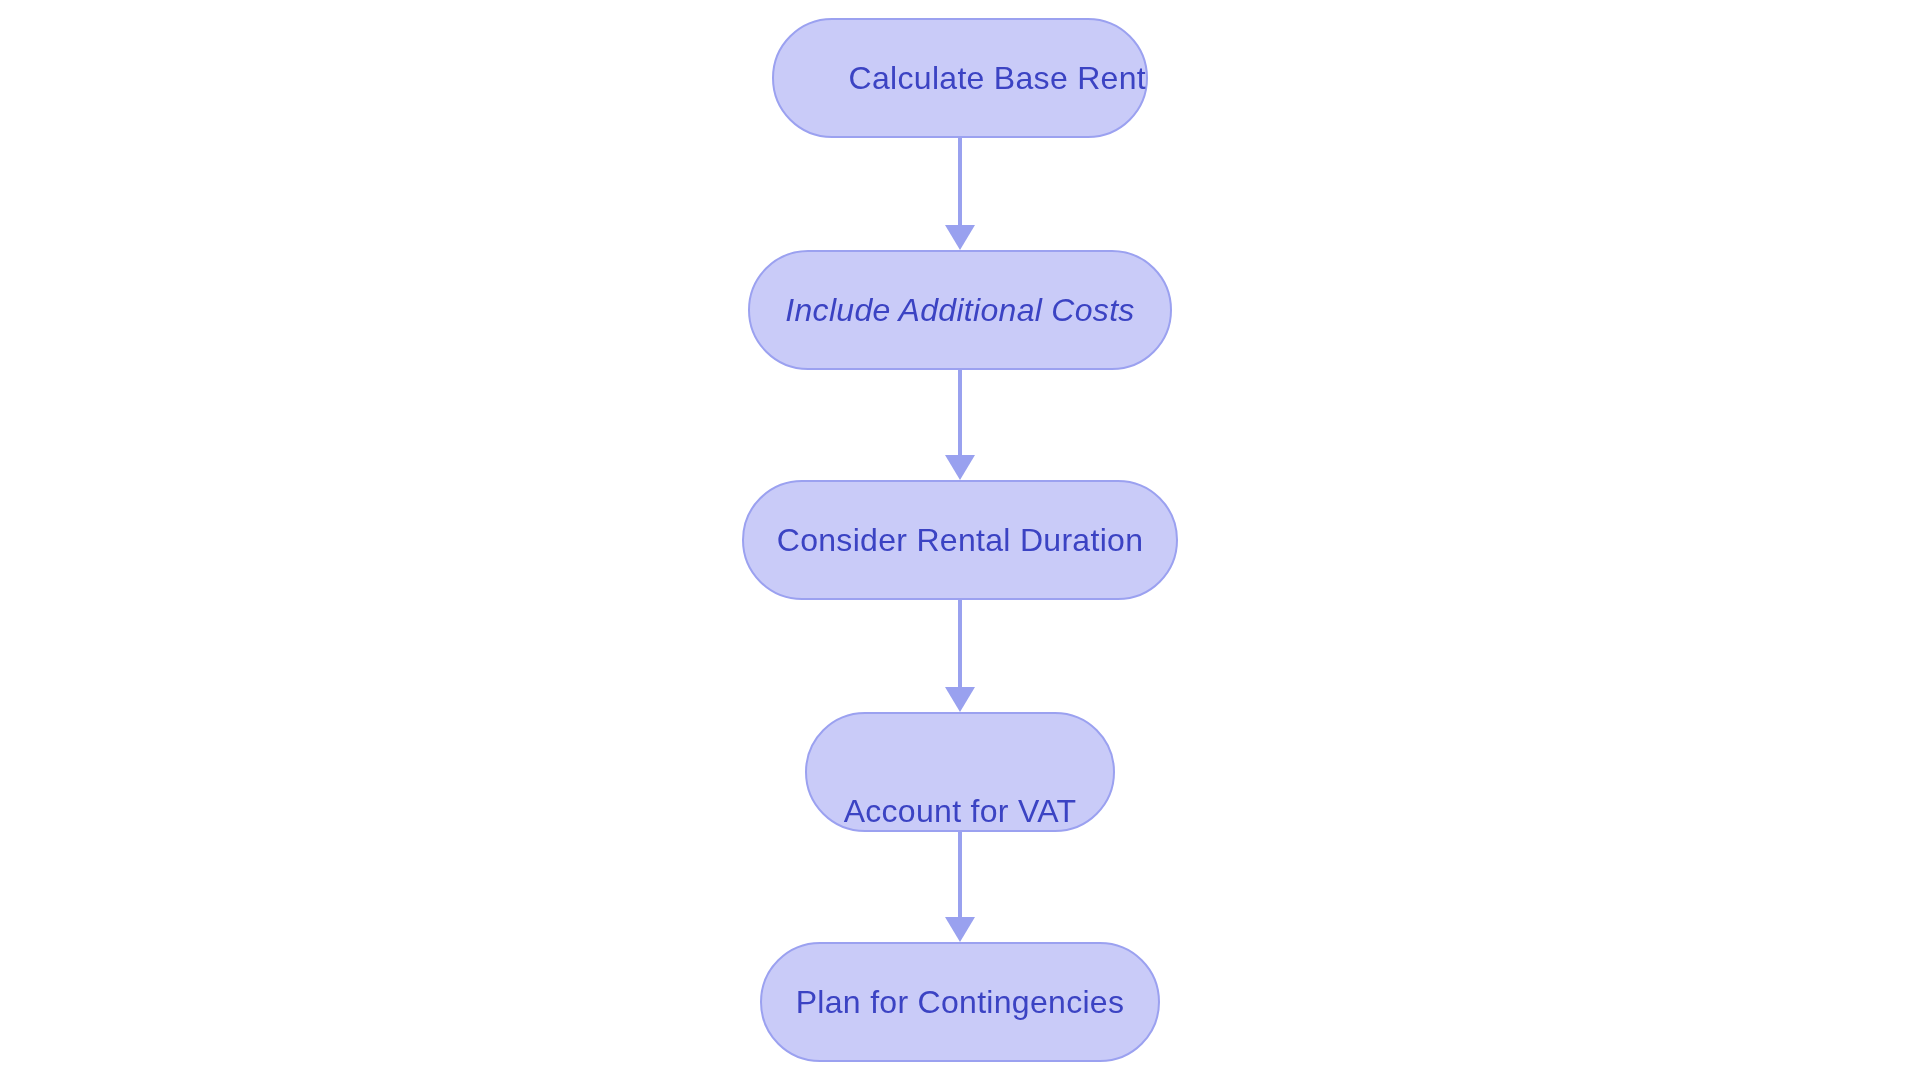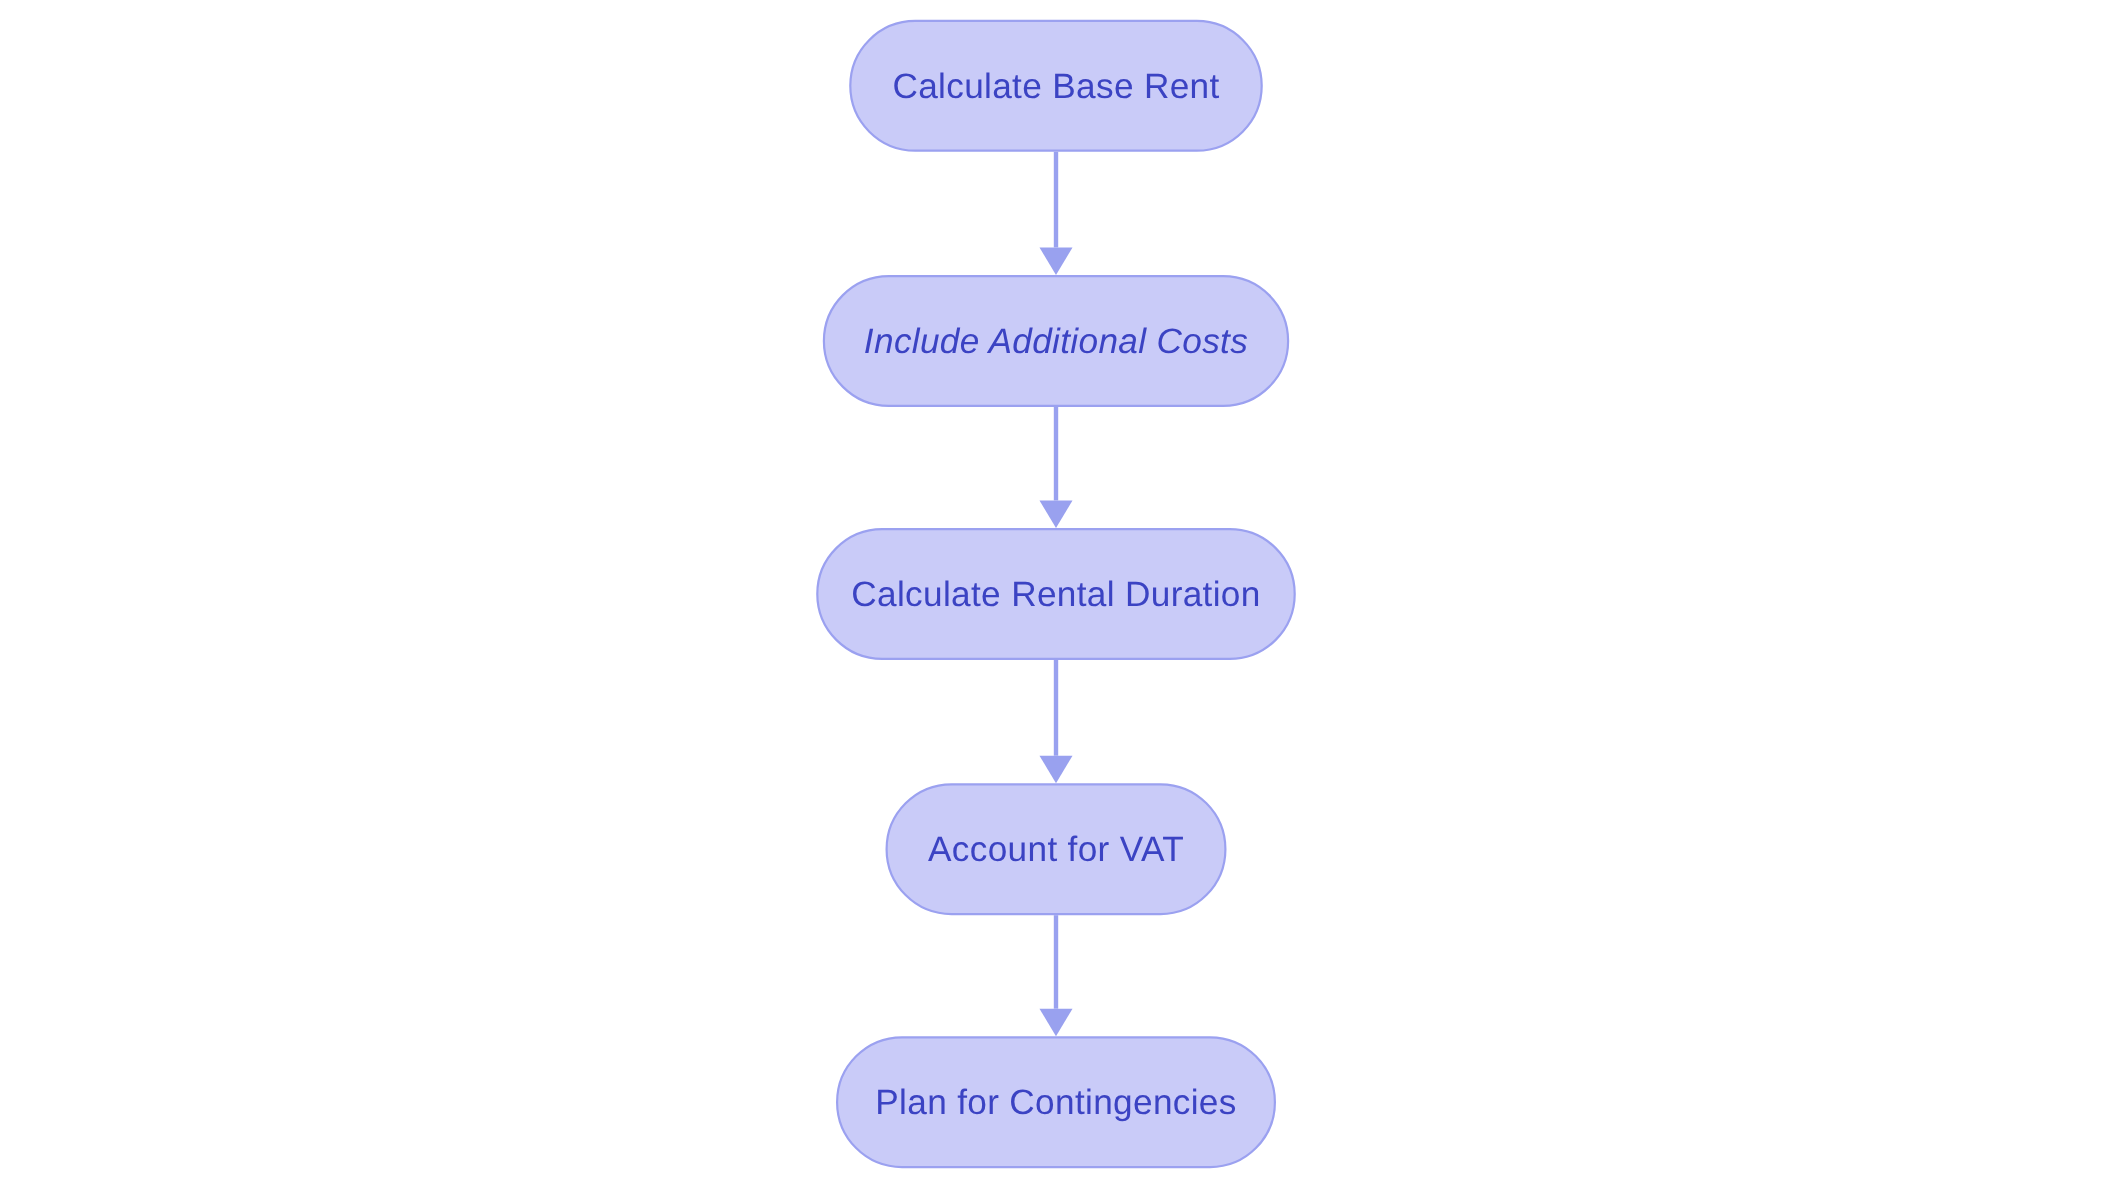--- a/index.html
+++ b/index.html
@@ -27,24 +27,24 @@
     display: flex;
     align-items: center;
     justify-content: center;
   }
   .node-label {
     font-size: 32px;
     letter-spacing: 0.3px;
     color: var(--node-text, #3b43c3);
     white-space: nowrap;
   }
-  #node-1 { top: 18px;  width: 376px; }
+  #node-1 { top: 18px;  width: 376px; justify-content: flex-end; }
   #node-2 { top: 250px; width: 424px; font-style: italic; }
   #node-3 { top: 480px; width: 436px; }
-  #node-4 { top: 712px; width: 310px; }
+  #node-4 { top: 712px; width: 310px; align-items: flex-end; }
   #node-5 { top: 942px; width: 400px; }
 
   .arrow {
     position: absolute;
     left: 50%;
     transform: translateX(-50%);
     display: flex;
     flex-direction: column;
     align-items: center;
   }
@@ -83,21 +83,21 @@
   <div class="node" id="node-2">
     <span class="node-label">Include Additional Costs</span>
   </div>
 
   <div class="arrow" id="arrow-2">
     <div class="arrow-line"></div>
     <div class="arrow-head"></div>
   </div>
 
   <div class="node" id="node-3">
-    <span class="node-label">Calculate Rental Duration</span>
+    <span class="node-label">Consider Rental Duration</span>
   </div>
 
   <div class="arrow" id="arrow-3">
     <div class="arrow-line"></div>
     <div class="arrow-head"></div>
   </div>
 
   <div class="node" id="node-4">
     <span class="node-label">Account for VAT</span>
   </div>

